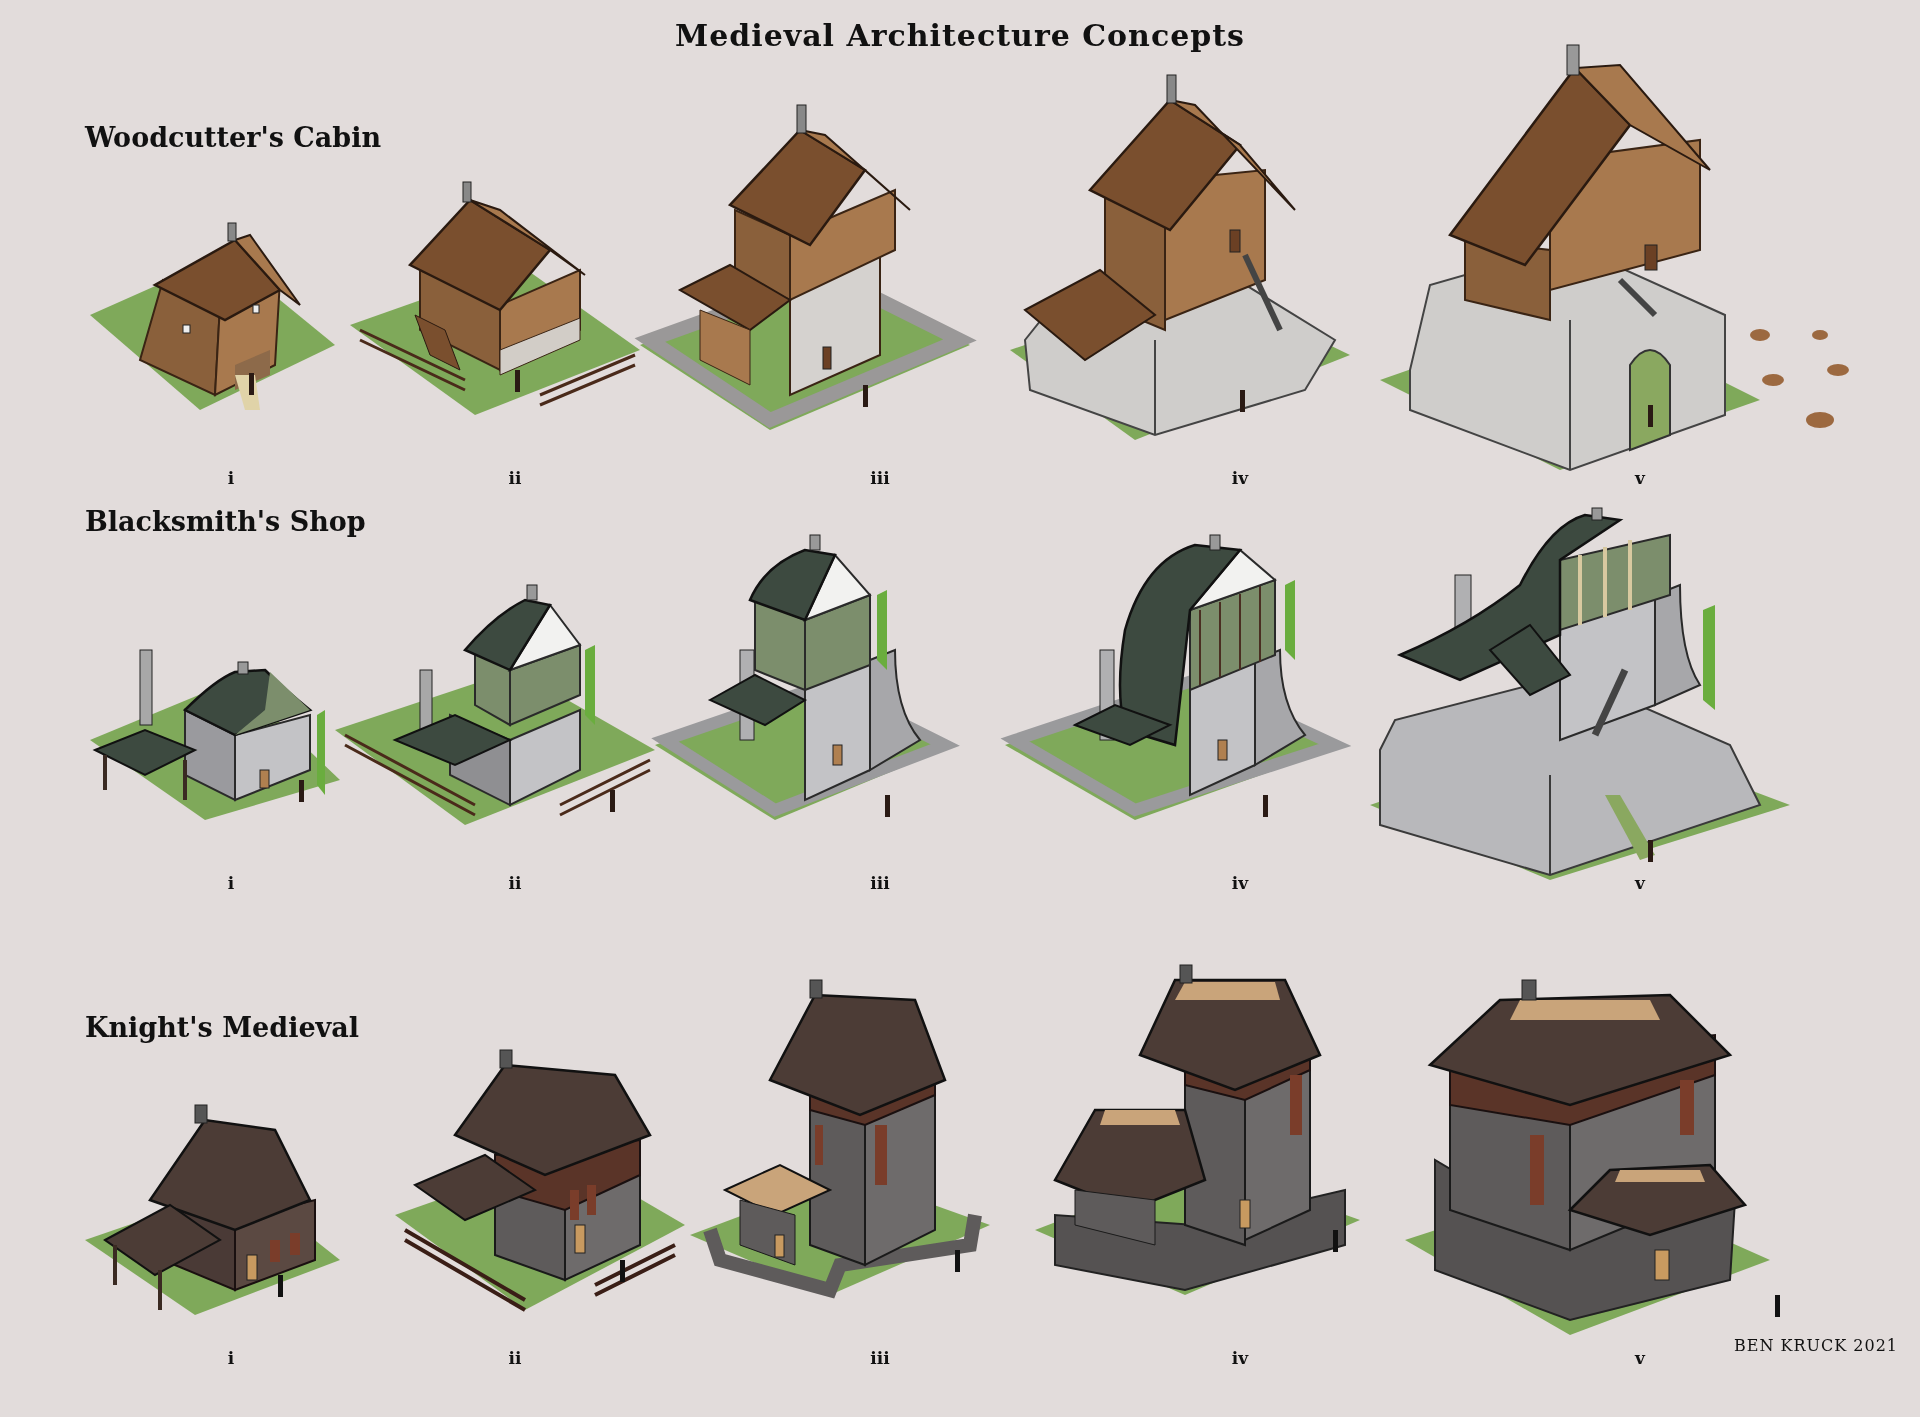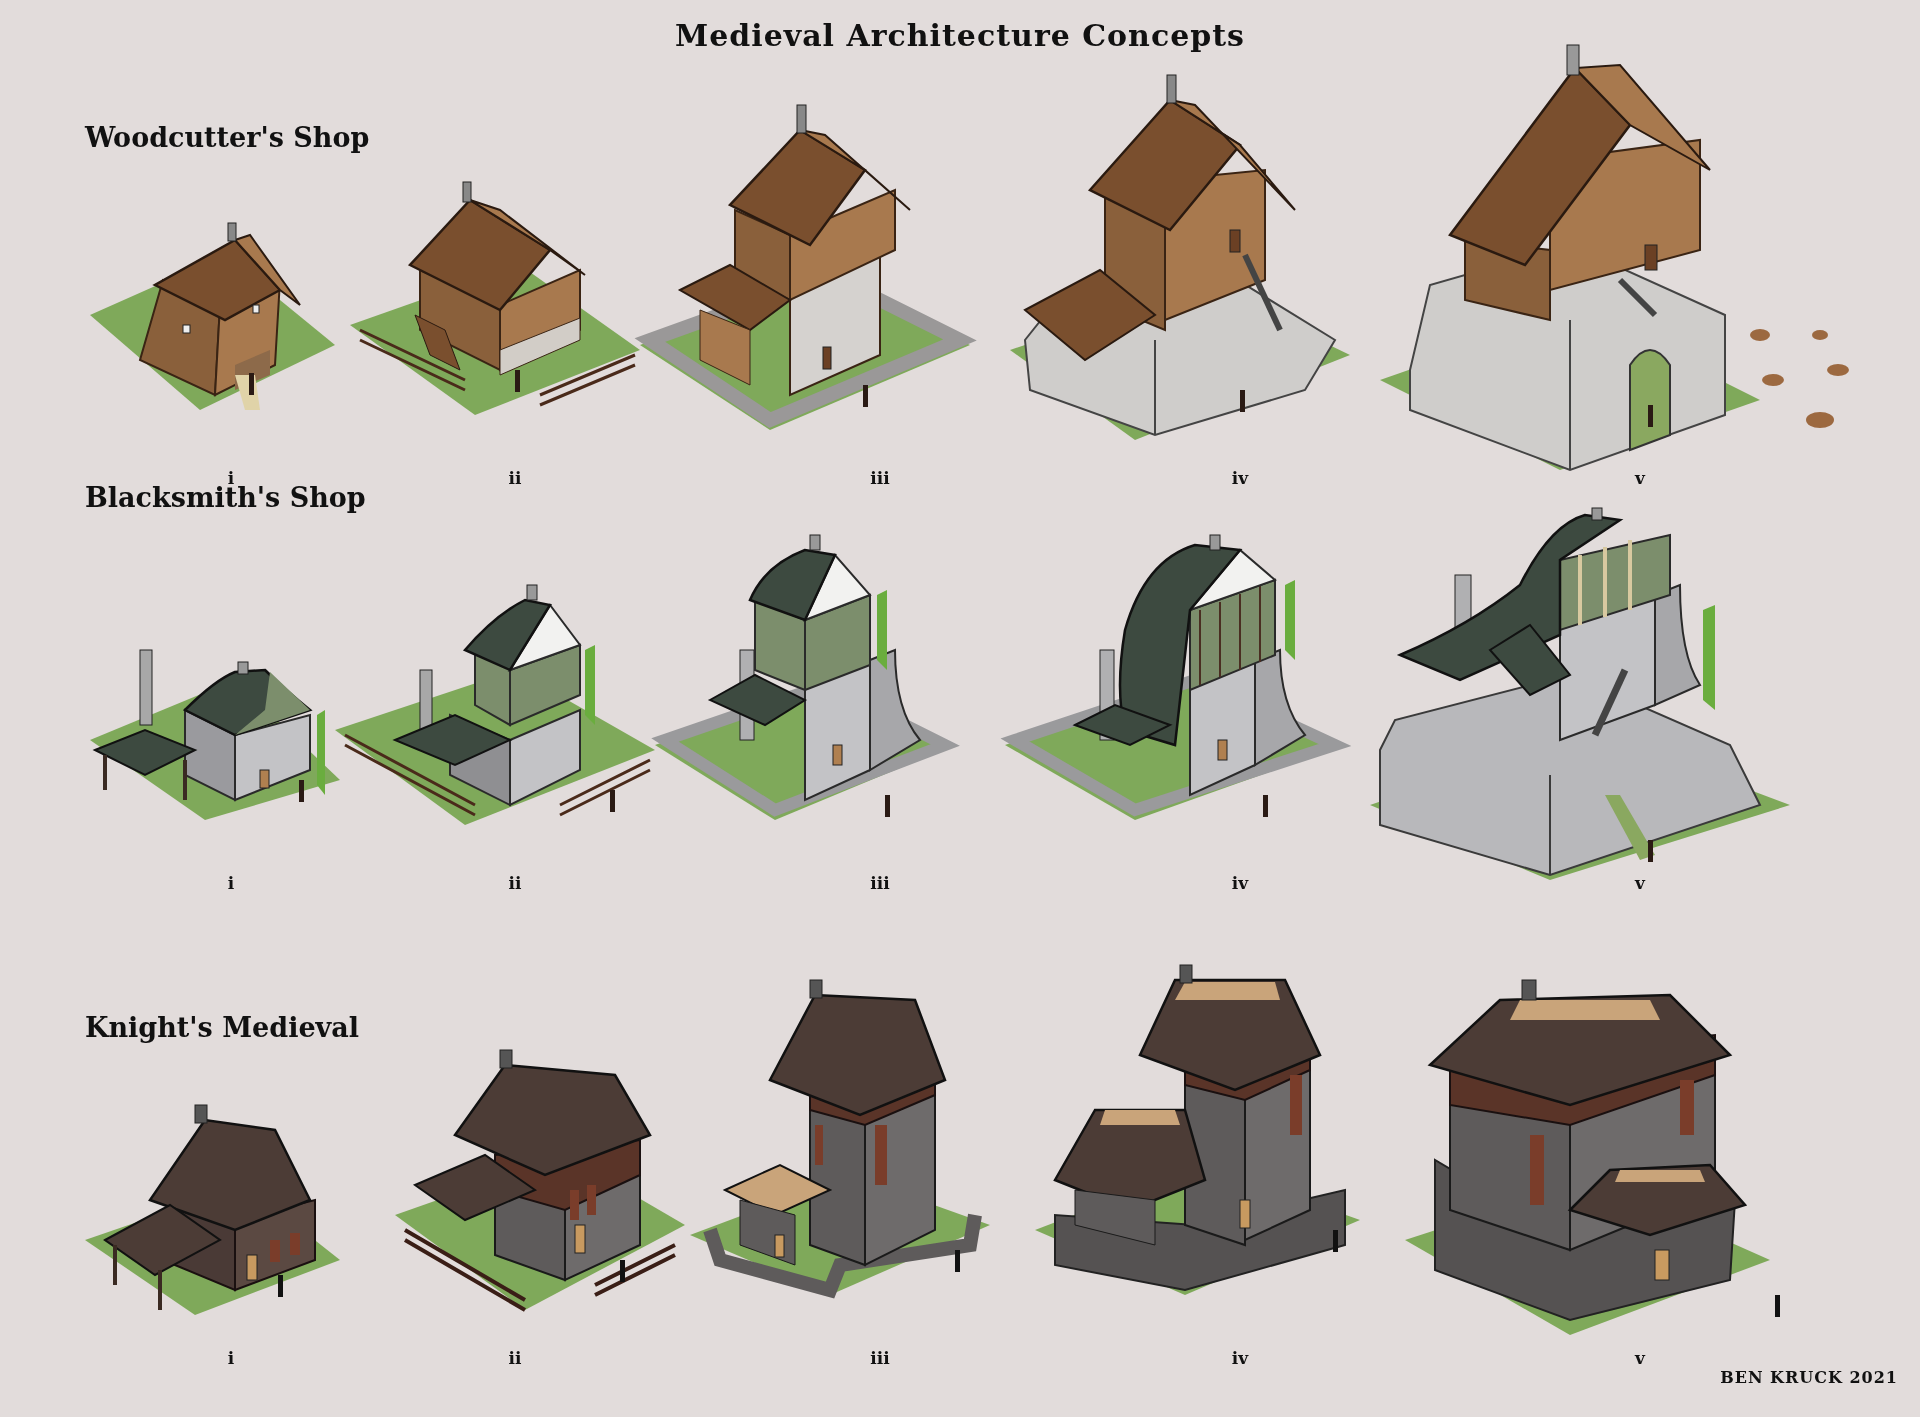--- a/index.html
+++ b/index.html
@@ -3,31 +3,31 @@
 <meta charset="utf-8">
 <style>
   html, body { margin:0; padding:0; }
   body { width:1920px; height:1417px; background:#e2dcdb; position:relative; overflow:hidden;
          font-family:"DejaVu Serif", serif; color:#111; }
   .title { position:absolute; left:0; width:1920px; top:18px; text-align:center;
            font-family:"DejaVu Serif", serif; font-weight:bold; font-size:30px; letter-spacing:1px; }
   .row-title { position:absolute; left:85px; font-family:"DejaVu Serif", serif; font-weight:bold; font-size:27px; }
   .numeral { position:absolute; width:40px; margin-left:-20px; text-align:center;
              font-family:"DejaVu Serif", serif; font-weight:bold; font-size:17px; }
-  .credit { position:absolute; right:22px; top:1336px; font-family:"DejaVu Serif", serif; font-weight:bold; font-size:16px; letter-spacing:1px;margin-top:32px; }
+  .credit { position:absolute; right:22px; top:1336px; font-family:"DejaVu Serif", serif; font-weight:normal; font-size:16px; letter-spacing:1px; }
   .bld { position:absolute; }
   .bld svg { width:100%; height:100%; display:block; overflow:visible; }
 </style>
 </head>
 <body>
 
 <div class="title">Medieval Architecture Concepts</div>
 
-<div class="row-title" style="top:122px">Woodcutter's Shop</div>
-<div class="row-title" style="top:482px">Blacksmith's Shop</div>
+<div class="row-title" style="top:122px">Woodcutter's Cabin</div>
+<div class="row-title" style="top:506px">Blacksmith's Shop</div>
 <div class="row-title" style="top:1012px">Knight's Medieval</div>
 
 <div class="numeral" style="left:231px;top:468px">i</div>
 <div class="numeral" style="left:515px;top:468px">ii</div>
 <div class="numeral" style="left:880px;top:468px">iii</div>
 <div class="numeral" style="left:1240px;top:468px">iv</div>
 <div class="numeral" style="left:1640px;top:468px">v</div>
 
 <div class="numeral" style="left:231px;top:873px">i</div>
 <div class="numeral" style="left:515px;top:873px">ii</div>

